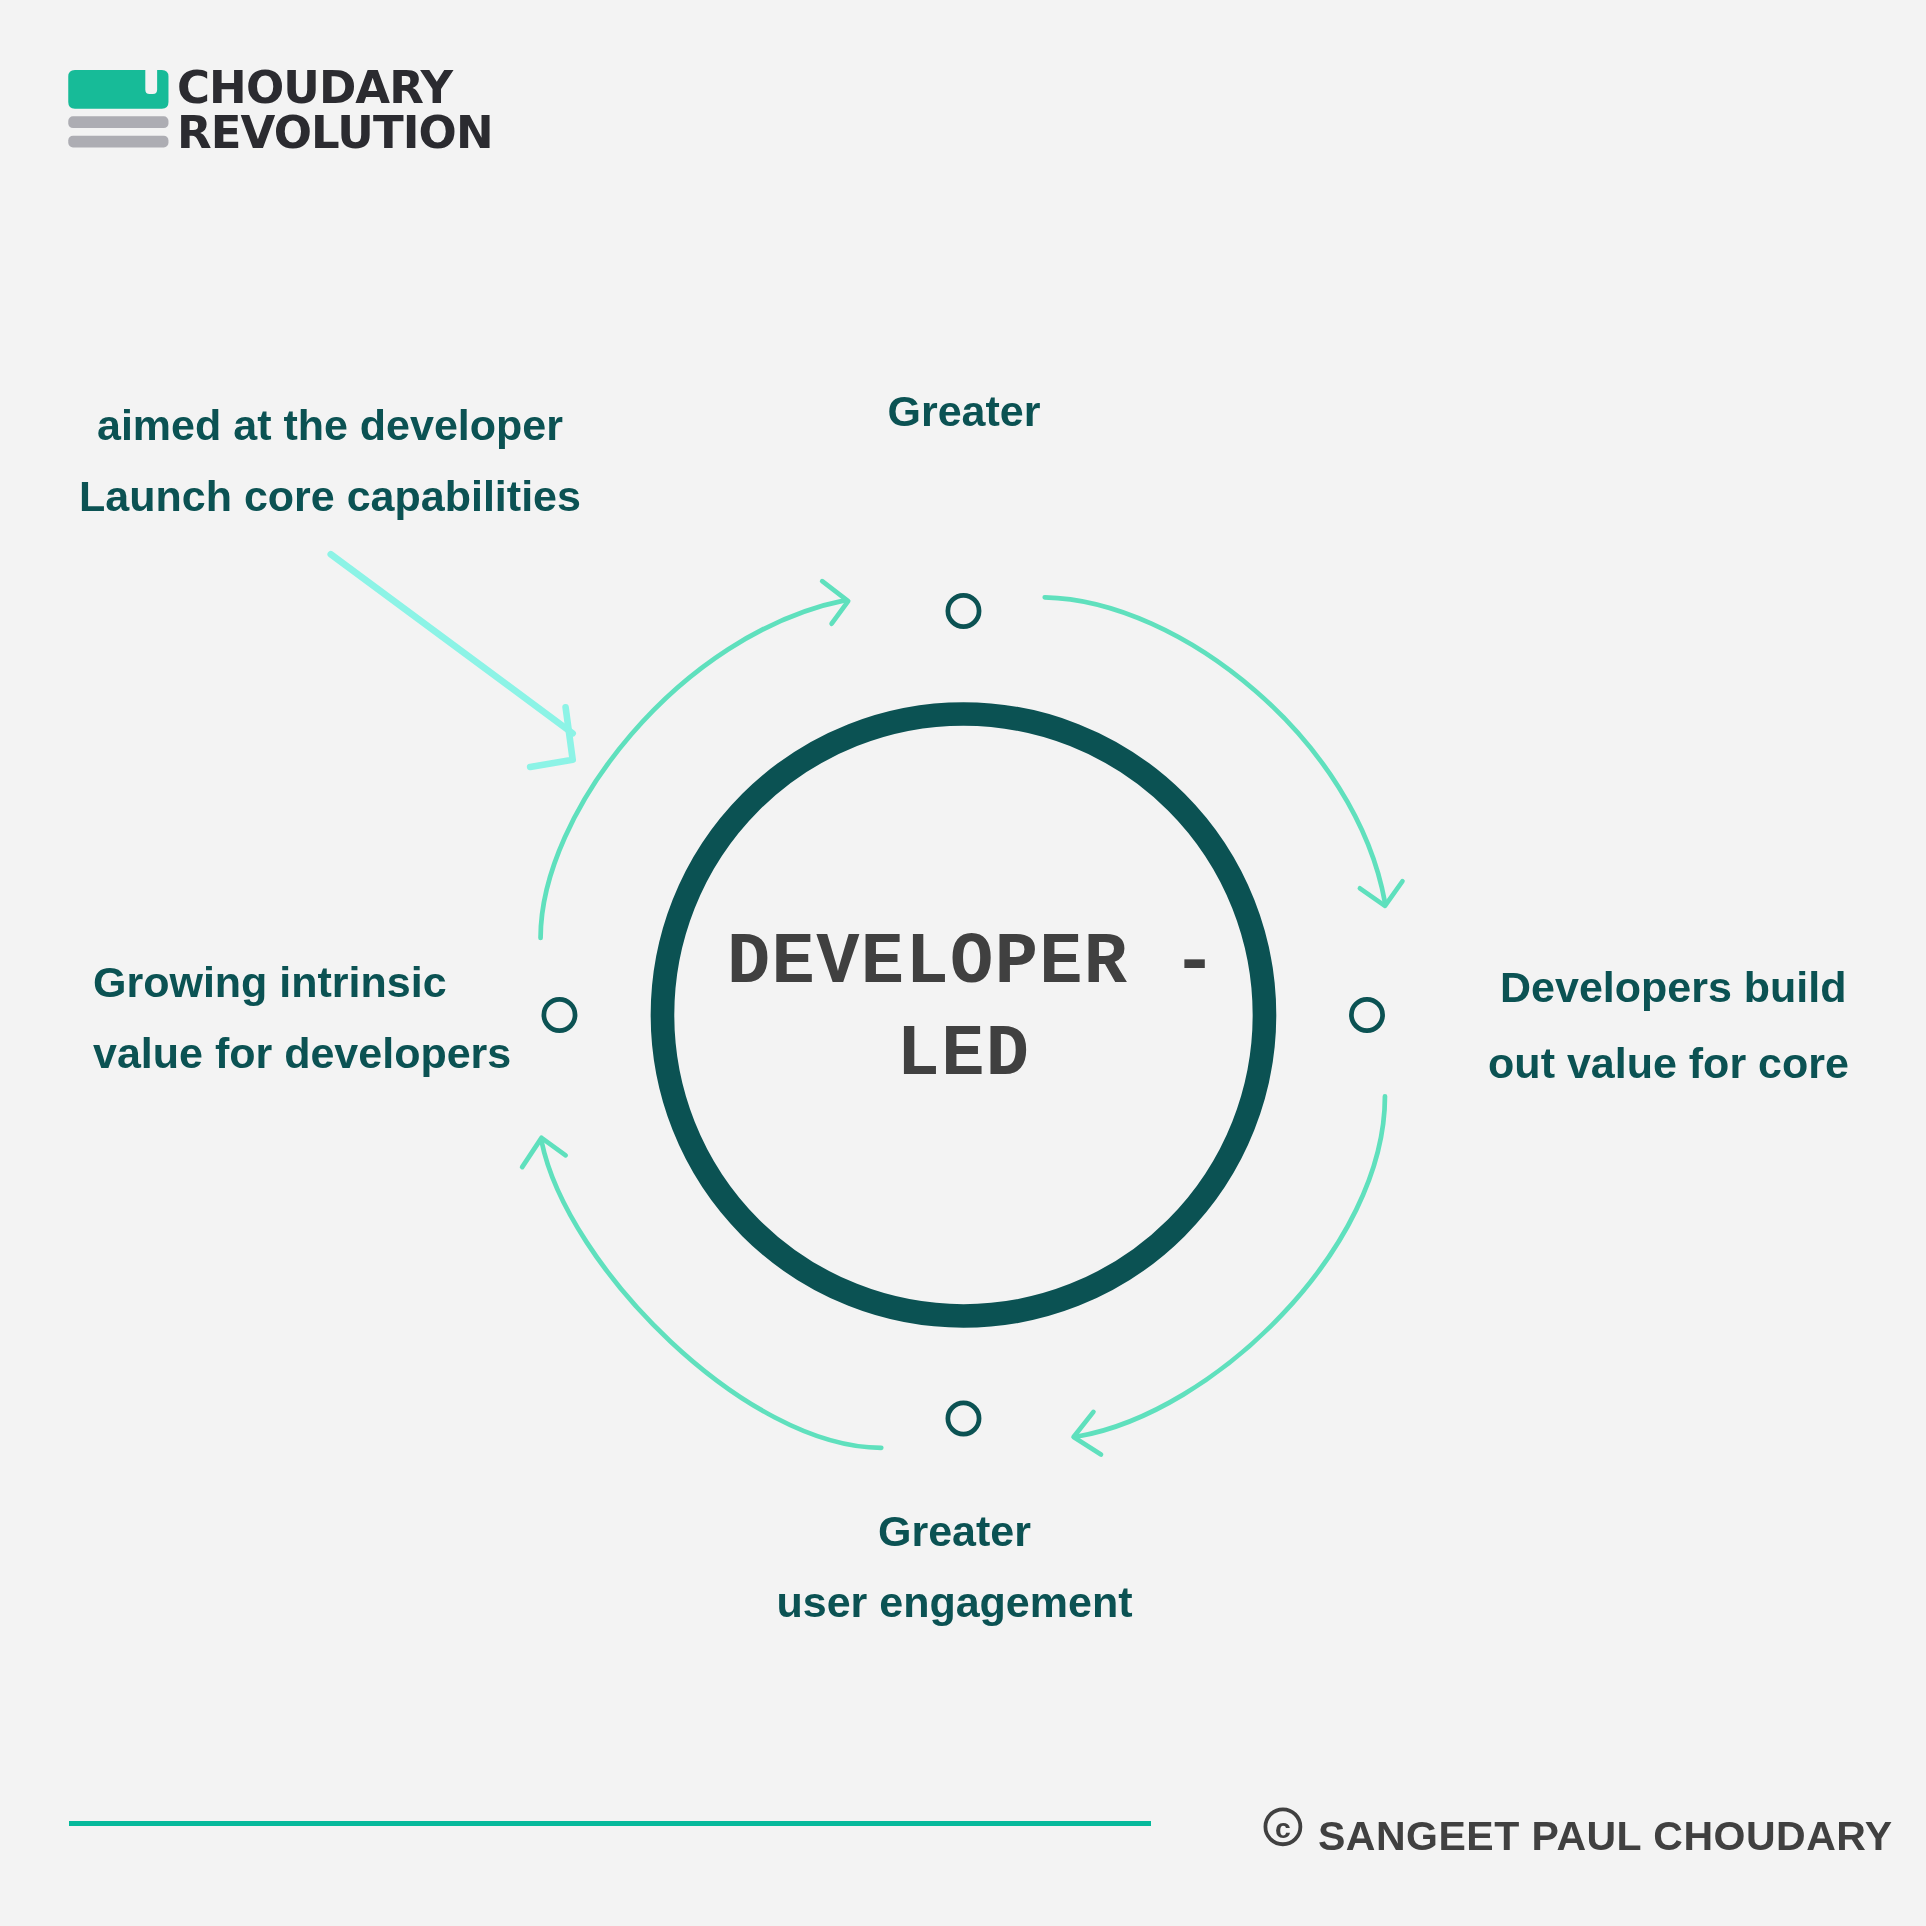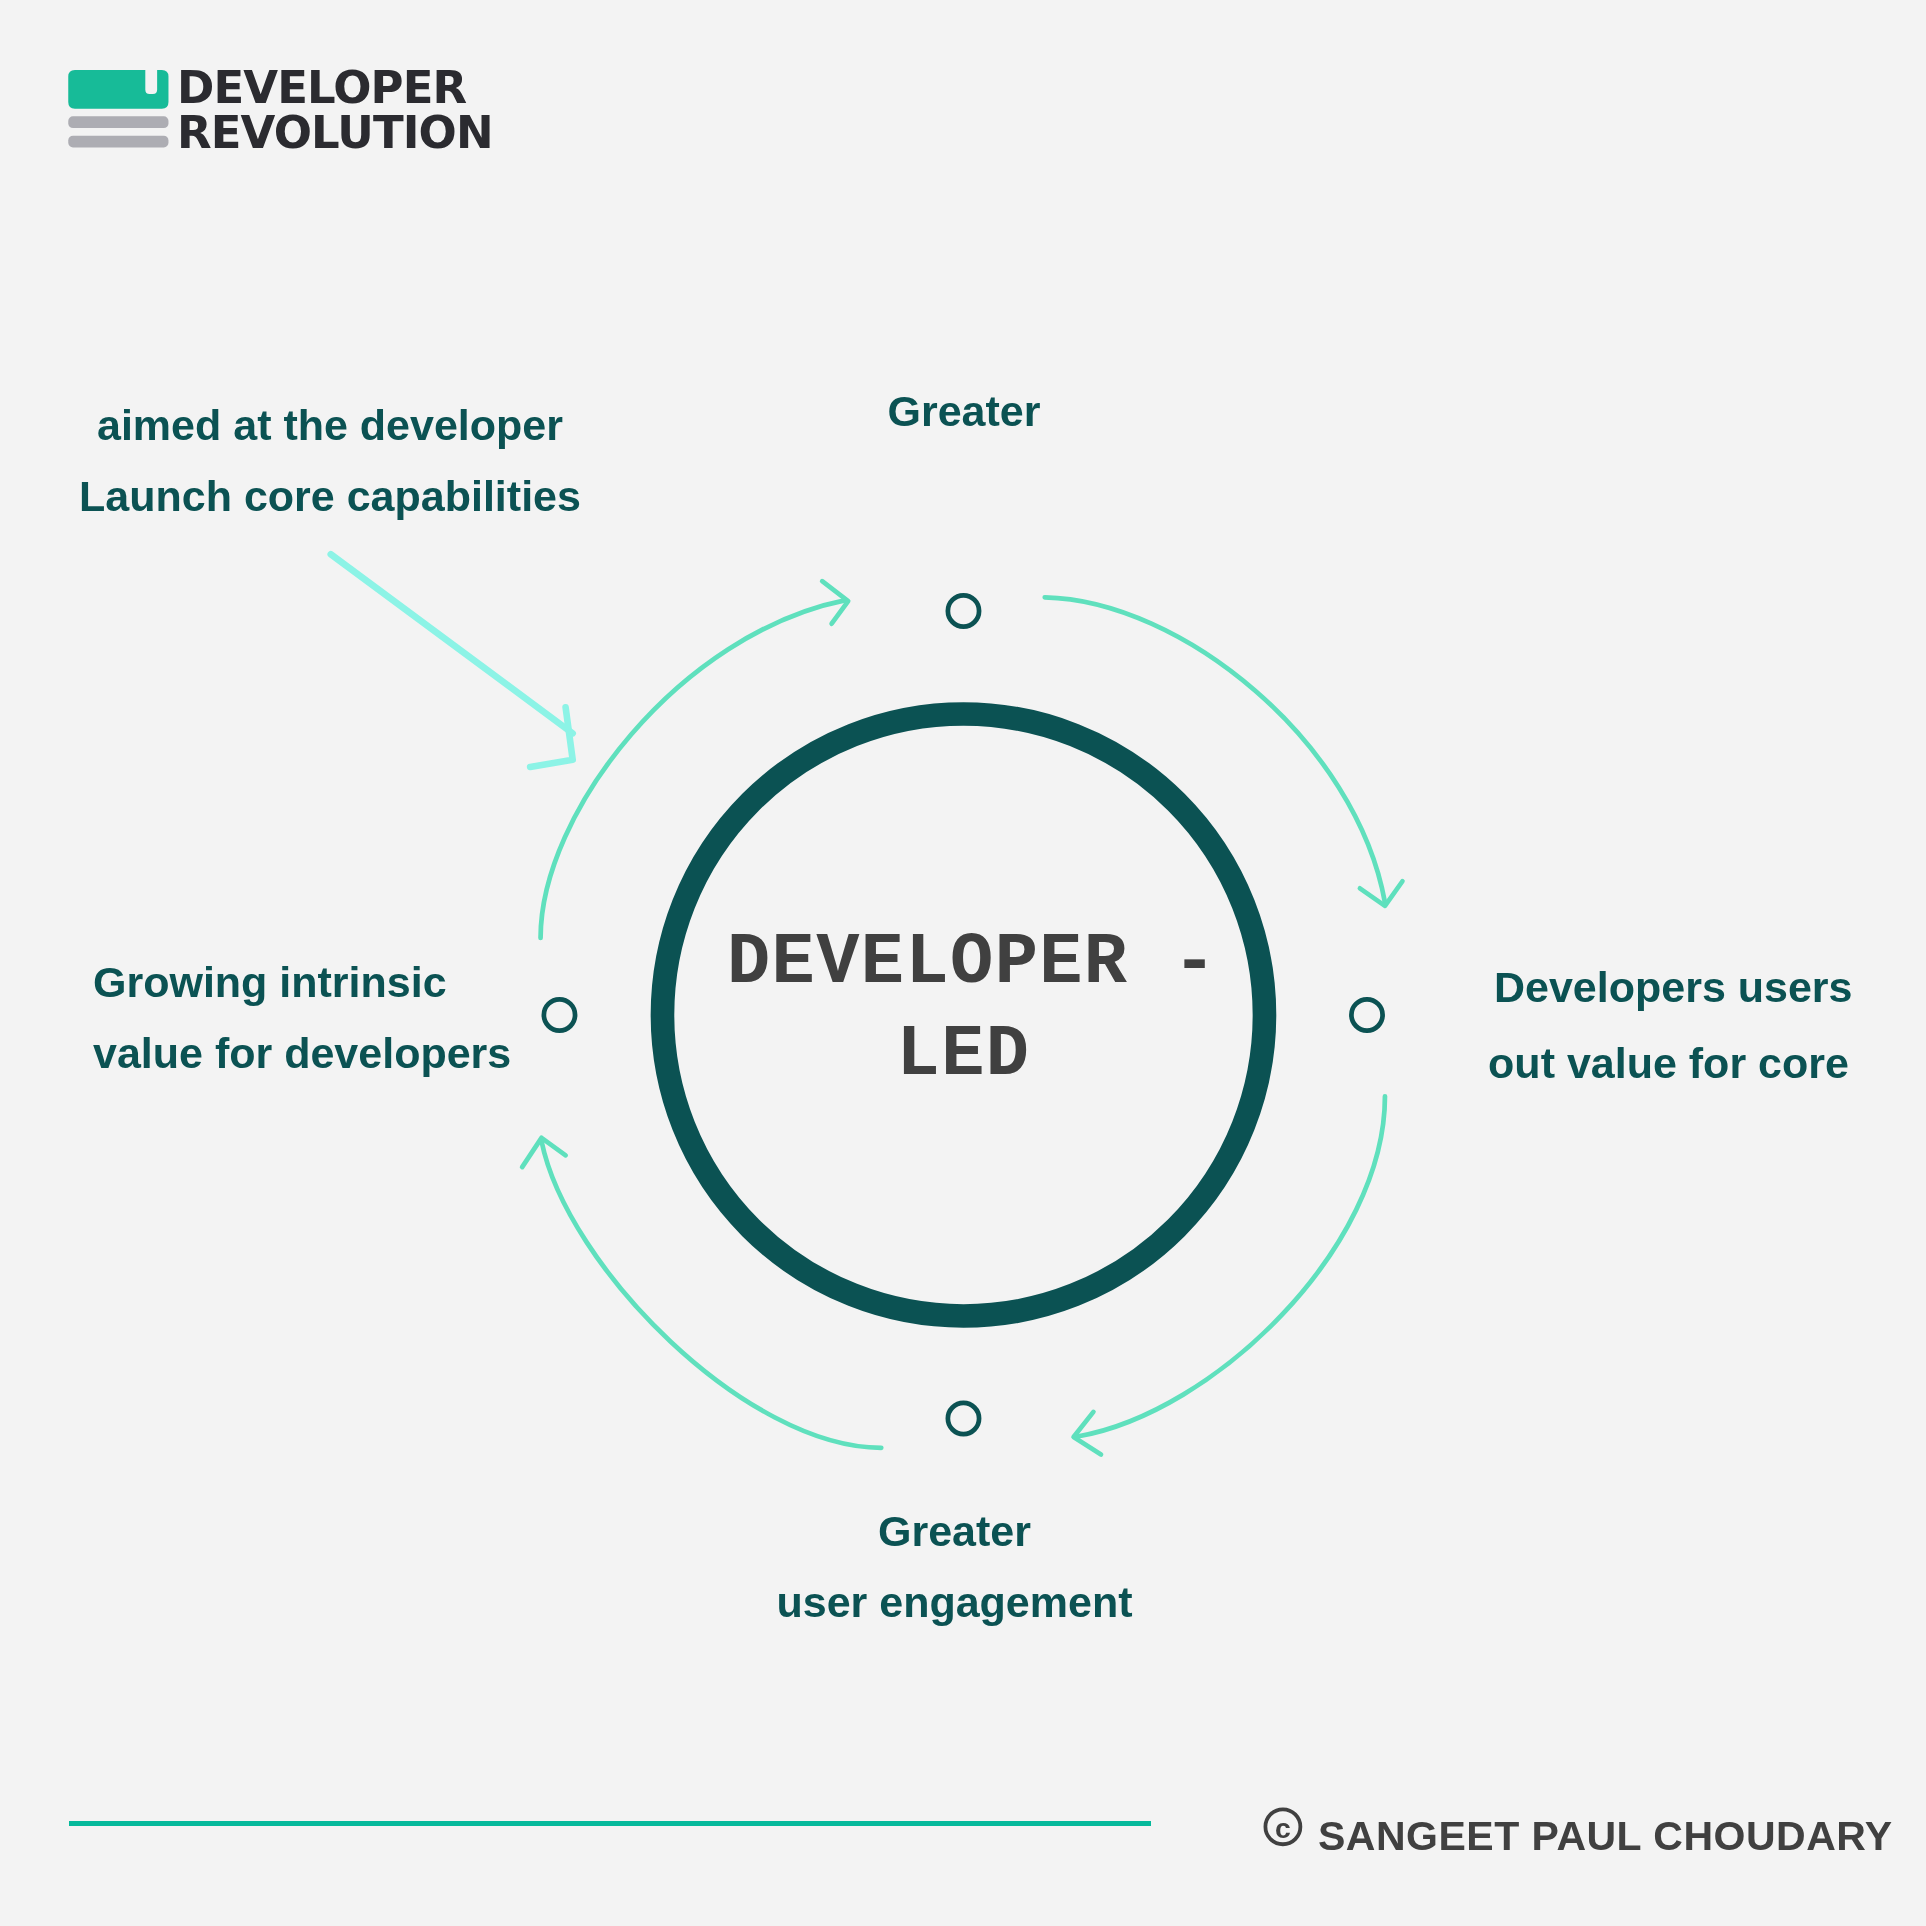--- a/index.html
+++ b/index.html
@@ -21,21 +21,21 @@
 </style>
 </head>
 <body>
 
 <div>
   <svg class="canvas" width="180" height="156" viewBox="0 0 380 330">
     <path d="M158 148 H307 V190 Q307 199 316 199 H323 Q332 199 332 190 V148 H342 Q356 148 356 162 V216 Q356 230 342 230 H158 Q144 230 144 216 V162 Q144 148 158 148 Z" fill="#17bb98"></path>
     <rect x="144" y="246" width="212" height="25" rx="10" fill="#adadb3"></rect>
     <rect x="144" y="287" width="212" height="25" rx="10" fill="#adadb3"></rect>
   </svg>
-  <div class="logo-text" style="left:177px; top:67px;">DEVELOPER</div>
+  <div class="logo-text" style="left:177px; top:67px;">CHOUDARY</div>
   <div class="logo-text" style="left:177px; top:112px;">REVOLUTION</div>
 </div>
 
 <svg class="canvas" width="1926" height="1926" viewBox="0 0 4076 4076">
 
   <circle cx="2039" cy="2148" r="637" fill="none" stroke="#0b5253" stroke-width="50"></circle>
 
   <circle cx="2039" cy="1293" r="33" fill="none" stroke="#0b5253" stroke-width="10"></circle>
   <circle cx="2893" cy="2148" r="33" fill="none" stroke="#0b5253" stroke-width="10"></circle>
   <circle cx="2039" cy="3002" r="33" fill="none" stroke="#0b5253" stroke-width="10"></circle>
@@ -70,21 +70,21 @@
 <div class="label" style="left:70px; top:390px; width:520px; text-align:center;">
   <span>aimed at the developer</span>
   <span>Launch core capabilities</span>
 </div>
 
 <div class="label" style="left:704px; top:376px; width:520px; text-align:center;">
   <span>Greater</span>
 </div>
 
 <div class="label" style="left:1437px; top:952px; width:463px; text-align:center;">
-  <span style="padding-left:9.5px;">Developers users</span>
+  <span style="padding-left:9.5px;">Developers build</span>
   <span style="line-height:80px;">out value for core</span>
 </div>
 
 <div class="label" style="left:718px; top:1496px; width:473px; text-align:center;">
   <span>Greater</span>
   <span>user engagement</span>
 </div>
 
 <div class="label" style="left:93px; top:947px; width:473px; text-align:left;">
   <span>Growing intrinsic</span>

